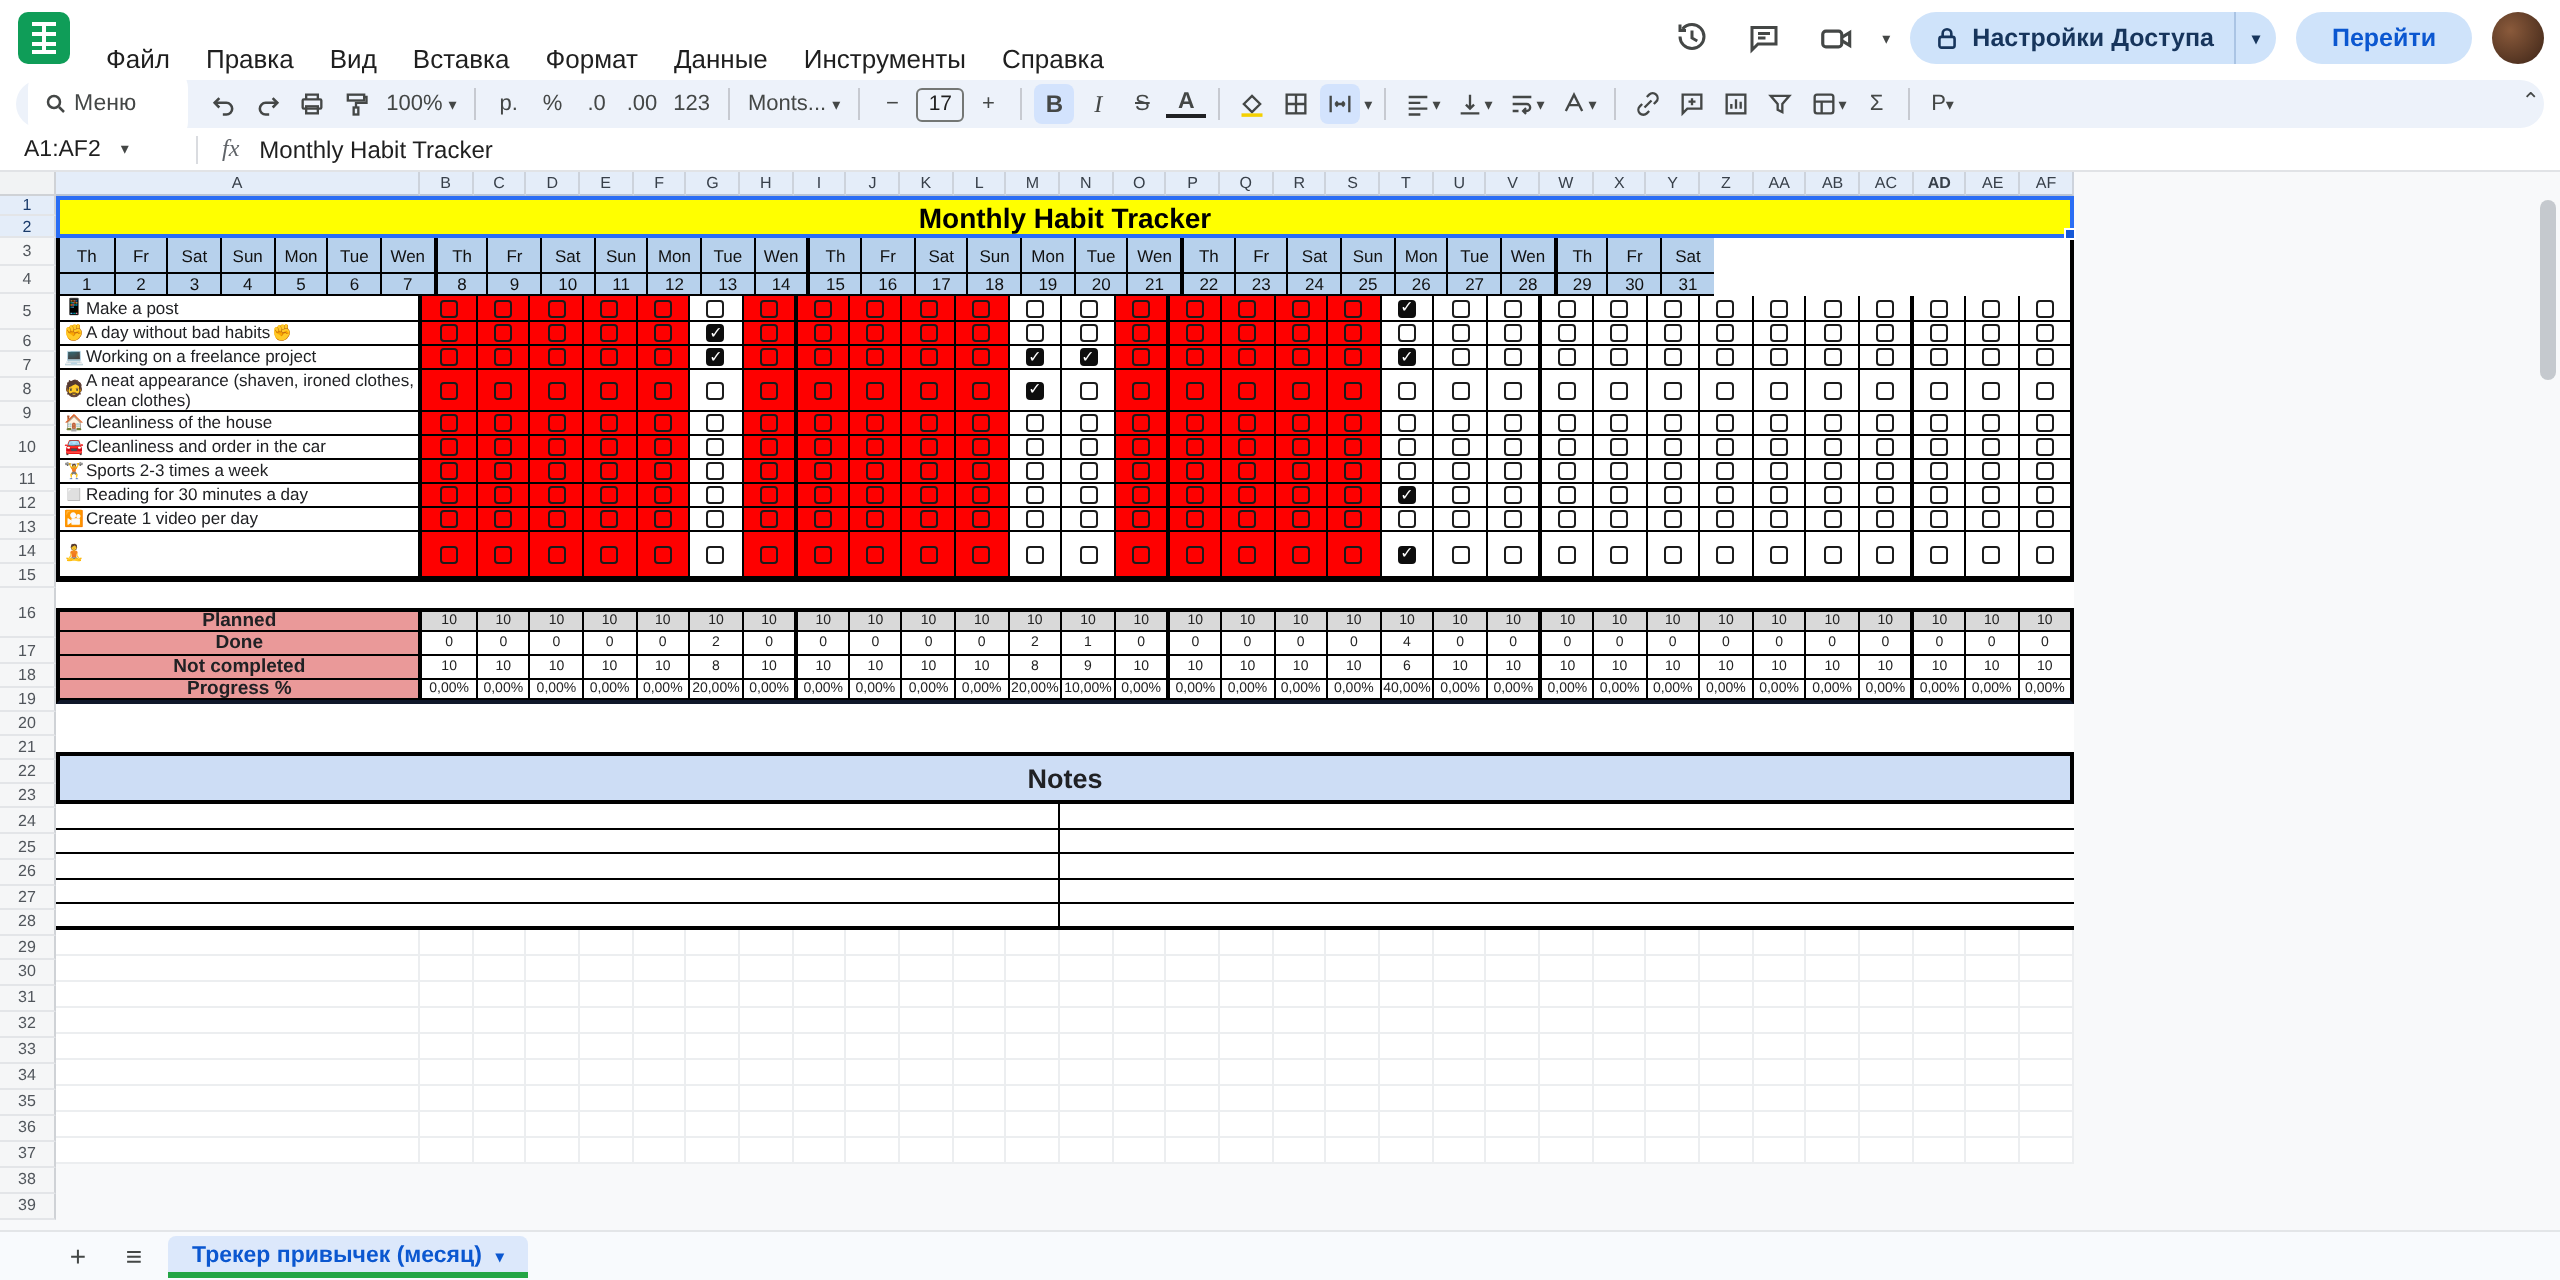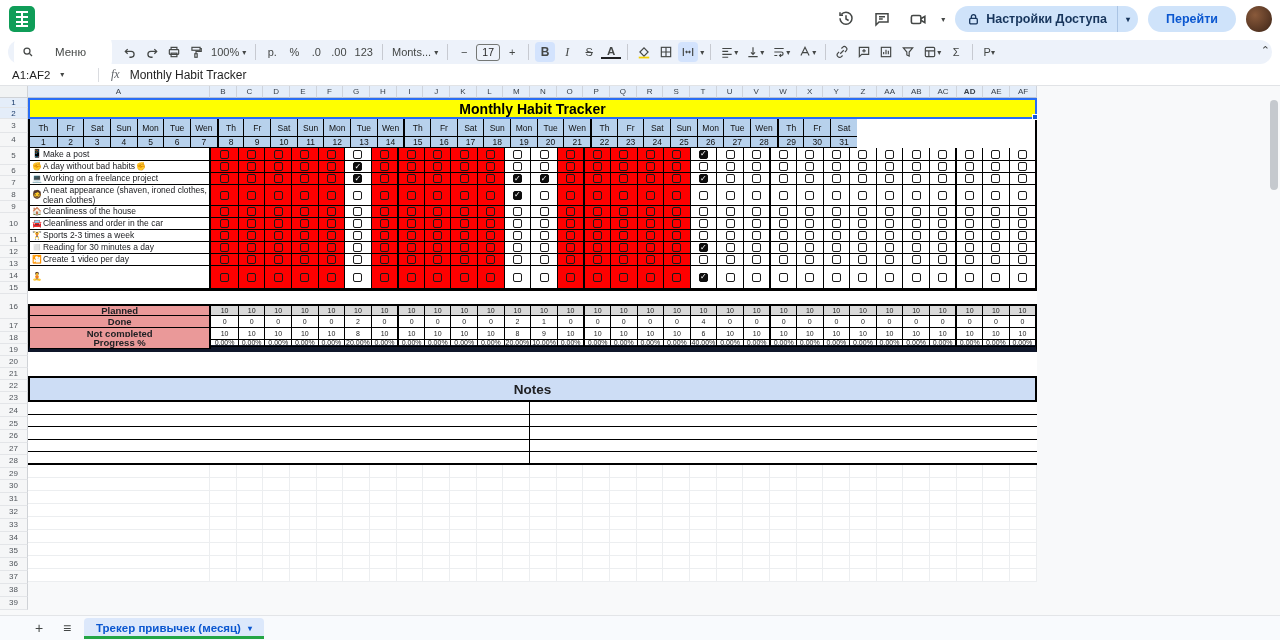--- a/index.html
+++ b/index.html
@@ -33,21 +33,21 @@
   .caret { font-size:8px; color:#444746; }
 
   
   .toolbar { position:absolute; left:8px; top:40px; width:1264px; height:24px; background:#edf2fa;
     border-radius:12px; display:flex; align-items:center; padding:0 6px; gap:2px; }
   .tb { display:inline-flex; align-items:center; justify-content:center; height:20px; min-width:20px;
     border-radius:4px; font-size:11px; color:#444746; padding:0 3px; }
   .tb.active { background:#d3e3fd; }
   .tb svg { display:block; }
   .tsep { width:1px; height:16px; background:#c7cad1; margin:0 4px; }
-  .menu-pill { background:#fff; border-radius:10px; height:37px; display:flex; align-items:center; gap:21px; padding:0 26px 0 8px; margin-right:6px; }
+  .menu-pill { background:#fff; border-radius:10px; height:37px; display:flex; align-items:center; gap:3px; padding:0 26px 0 8px; margin-right:6px; }
   .menu-pill span { font-size:11.5px; color:#444746; }
   .fontbox { border:1px solid #747775; border-radius:3px; height:17px; width:24px; display:flex; align-items:center; justify-content:center; font-size:10.5px; color:#1f1f1f; }
   .tb.bold { font-weight:bold; font-size:12px; }
   .tb.italic { font-style:italic; font-family:"Liberation Serif",serif; font-size:12px; }
   .tb.strike { text-decoration:line-through; font-size:11px; }
   .tb.a-ul { border-bottom:2.5px solid #202124; border-radius:0; height:14px; font-size:11.5px; font-weight:bold; }
   .collapse-arrow { position:absolute; right:10px; top:44px; font-size:11px; color:#444746; }
 
   
   .fbar { position:absolute; left:0; top:64px; width:1280px; height:22px; background:#fff; display:flex; align-items:center; border-bottom:1px solid #e1e3e6; }
@@ -92,21 +92,21 @@
   .hlabel .em { font-size:8px; }
   .dcell { border-left:1px solid #000; border-bottom:1px solid #000; display:flex; align-items:center; justify-content:center; }
   .dcell.wk { border-left:2px solid #000; }
   .dcell:nth-child(2) { border-left:none; }
   .dcell.red { background:#fe0000; }
   .cb { width:9px; height:9px; border:1.5px solid #1b1b1b; border-radius:2px; background:transparent; }
   .cb.checked { background:#0d0d0d; border-color:#0d0d0d; color:#fff; font-size:8px; line-height:8px; display:flex; align-items:center; justify-content:center; }
   .spacer { background:#fff; }
   .sumrow { display:flex; border-left:2px solid #000; border-right:2px solid #000; }
   .sumrow.first { border-top:2px solid #000; }
-  .sumrow.last  { border-bottom:7px solid #0f172a;align-items:center; }
+  .sumrow.last  { border-bottom:2px solid #0f172a; }
   .slabel { width:182px; background:#ea9999; border-right:2px solid #000; border-bottom:1px solid #000;
     display:flex; align-items:center; justify-content:center; font-weight:bold; font-size:9.5px; }
   .scell { border-left:1px solid #000; border-bottom:1px solid #000; display:flex; align-items:center; justify-content:center; font-size:7px; color:#222; }
   .scell.wk { border-left:2px solid #000; }
   .scell:nth-child(2) { border-left:none; }
   .scell.gray { background:#d9d9d9; }
   .notesH { height:26px; background:#cdddf5; border:2px solid #000; display:flex; align-items:center; justify-content:center; font-weight:bold; font-size:13.5px; }
   .noterow { display:flex; border-bottom:1px solid #000; }
   .noterow.last { border-bottom:2px solid #000; }
   .noteL { width:502px; border-right:1px solid #000; }
@@ -124,20 +124,30 @@
   .sheettab::after { content:""; position:absolute; left:0; right:0; bottom:-1px; height:3px; background:#23a545; }
   .sheettab .caret { color:#0b57d0; }
 </style>
 </head>
 <body>
 
 <div id="stage">
 
   <div class="topbar">
     <div class="logo"></div>
+    <div class="menu-row">
+        <div class="menu-item">Файл</div>
+        <div class="menu-item">Правка</div>
+        <div class="menu-item">Вид</div>
+        <div class="menu-item">Вставка</div>
+        <div class="menu-item">Формат</div>
+        <div class="menu-item">Данные</div>
+        <div class="menu-item">Инструменты</div>
+        <div class="menu-item">Справка</div>
+      </div>
     <div class="top-right">
       <span class="tr-ico">
           <svg width="18" height="18" viewBox="0 0 24 24" fill="none" stroke="#444746" stroke-width="2">
             <path d="M4 11a8 8 0 108-8 8 8 0 00-6.3 3"></path>
             <path d="M4 3v4h4M12 7v5l3.5 2"></path>
           </svg>
         </span>
       <span class="tr-ico">
           <svg width="18" height="18" viewBox="0 0 24 24" fill="none" stroke="#444746" stroke-width="2">
             <path d="M4 5h16v11H8l-4 4z"></path>

